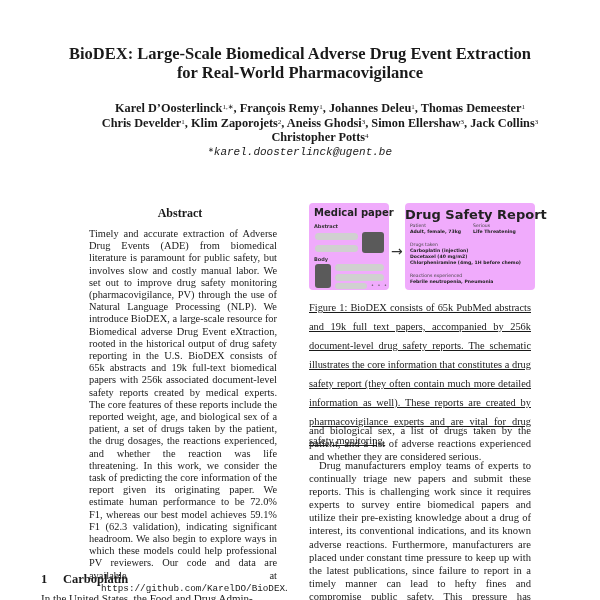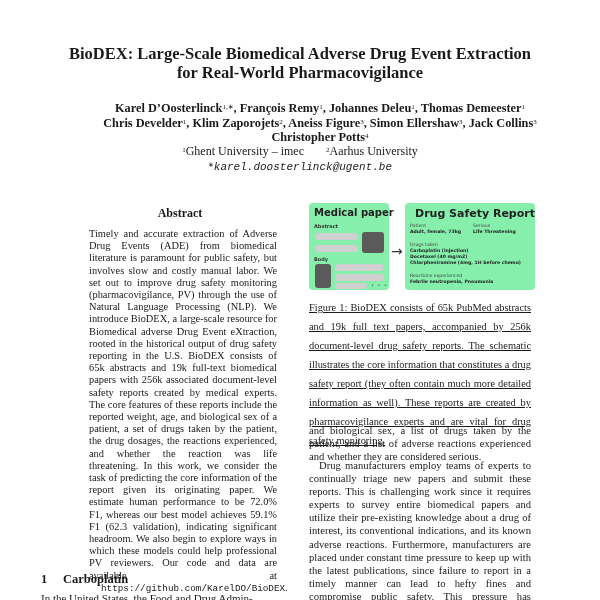--- a/index.html
+++ b/index.html
@@ -10,21 +10,21 @@
   .affil .mono { font-family:"Liberation Mono", monospace; font-size:11px;font-style:italic; }
   .affil .gap { display:inline-block; width:22px; }
   sup { font-size:7px; vertical-align:top; position:relative; top:-1px; font-weight:normal; }
   .abs-head { position:absolute; left:70px; width:220px; top:206px; text-align:center; font-weight:bold; font-size:12px; }
   .abs-body { position:absolute; left:89px; width:188px; top:228px; font-size:10.4px; line-height:12.2px; text-align:justify; hyphens:auto; }
   .abs-body .mono { font-family:"Liberation Mono", monospace; font-size:9.3px;padding-left:12px; }
   .sec-head { position:absolute; left:41px; top:572px; font-weight:bold; font-size:12.5px; }
   .sec-head .num { display:inline-block; width:22px; }
   .intro-start { position:absolute; left:41px; width:250px; top:592px; font-size:11px; line-height:13px; }
   .figure { position:absolute; left:309px; top:203px; width:228px; height:88px; }
-  .fig-box { position:absolute; background:#86efac; border-radius:4px; }
+  .fig-box { position:absolute; background:#f0abfc; border-radius:4px; }
   .fig-left { left:0; top:0; width:80px; height:87px; }
   .fig-right { left:96px; top:0; width:130px; height:87px; }
   .fig-title { position:absolute; font-family:"DejaVu Sans", sans-serif; font-weight:bold; color:#222; white-space:nowrap; }
   .fig-label { position:absolute; font-family:"DejaVu Sans", sans-serif; font-size:5px; color:#333; white-space:nowrap; font-weight:bold; }
   .fig-small { position:absolute; font-family:"DejaVu Sans", sans-serif; font-size:4.6px; color:#444; white-space:nowrap; }
   .fig-small.b { font-weight:bold; color:#222; }
   .bar { position:absolute; background:#d0d0d0; border-radius:4px; }
   .blk { position:absolute; background:#5a5a5a; border-radius:3px; }
   .arrow { position:absolute; left:82px; top:40px; font-size:14px; font-family:"DejaVu Sans", sans-serif; color:#333; }
   .dots { position:absolute; font-size:5px; color:#555; font-family:"DejaVu Sans", sans-serif; letter-spacing:1px; }
@@ -43,33 +43,30 @@
 <div class="authors">
   <div>
     <span>Karel D’Oosterlinck</span><sup>1,∗</sup>,
     <span>François Remy</span><sup>1</sup>,
     <span>Johannes Deleu</span><sup>1</sup>,
     <span>Thomas Demeester</span><sup>1</sup>
   </div>
   <div>
     <span>Chris Develder</span><sup>1</sup>,
     <span>Klim Zaporojets</span><sup>2</sup>,
-    <span>Aneiss Figure</span><sup>3</sup>,
+    <span>Aneiss Ghodsi</span><sup>3</sup>,
     <span>Simon Ellershaw</span><sup>3</sup>,
     <span>Jack Collins</span><sup>3</sup>
   </div>
   <div>
     <span>Christopher Potts</span><sup>4</sup>
   </div>
 </div>
 
 <div class="affil">
-  <div>
-    <sup>1</sup><span>Ghent University – imec</span><span class="gap"></span><sup>2</sup><span>Aarhus University</span>
-  </div>
   <div>
     <sup>∗</sup><span class="mono">karel.doosterlinck@ugent.be</span>
   </div>
 </div>
 
 <div class="abs-head">Abstract</div>
 <div class="abs-body">
   <span>Timely and accurate extraction of Adverse Drug Events (ADE) from biomedical literature is paramount for public safety, but involves slow and costly manual labor. We set out to improve drug safety monitoring (pharmacovigilance, PV) through the use of Natural Language Processing (NLP). We introduce BioDEX, a large-scale resource for Biomedical adverse Drug Event eXtraction, rooted in the historical output of drug safety reporting in the U.S. BioDEX consists of 65k abstracts and 19k full-text biomedical papers with 256k associated document-level safety reports created by medical experts.  The core features of these reports include the reported weight, age, and biological sex of a patient, a set of drugs taken by the patient, the drug dosages, the reactions experienced, and whether the reaction was life threatening.  In this work, we consider the task of predicting the core information of the report given its originating paper. We estimate human performance to be 72.0% F1, whereas our best model achieves 59.1% F1 (62.3 validation), indicating significant headroom. We also begin to explore ways in which these models could help professional PV reviewers.  Our code and data are available at</span>
   <span class="mono">https://github.com/KarelDO/BioDEX</span><span>.</span>
 </div>
@@ -88,21 +85,21 @@
     <div class="blk" style="left:53px;top:29px;width:22px;height:21px;"></div>
     <div class="fig-label" style="left:5px;top:53px;">Body</div>
     <div class="blk" style="left:6px;top:61px;width:16px;height:24px;"></div>
     <div class="bar" style="left:26px;top:61px;width:49px;height:7px;"></div>
     <div class="bar" style="left:26px;top:71px;width:49px;height:7px;"></div>
     <div class="bar" style="left:26px;top:80px;width:32px;height:6px;"></div>
     <div class="dots" style="left:62px;top:79px;">• • •</div>
   </div>
   <div class="arrow">→</div>
   <div class="fig-box fig-right">
-    <div class="fig-title" style="left:10px;top:4px;font-size:11px;">Drug Safety Report</div>
+    <div class="fig-title" style="left:0;top:4px;font-size:13px;">Drug Safety Report</div>
     <div class="fig-small" style="left:5px;top:20px;">Patient</div>
     <div class="fig-small b" style="left:5px;top:26px;">Adult, female, 73kg</div>
     <div class="fig-small" style="left:68px;top:20px;">Serious</div>
     <div class="fig-small b" style="left:68px;top:26px;">Life Threatening</div>
     <div class="fig-small" style="left:5px;top:39px;">Drugs taken</div>
     <div class="fig-small b" style="left:5px;top:45px;">Carboplatin (injection)</div>
     <div class="fig-small b" style="left:5px;top:51px;">Docetaxel (40 mg/m2)</div>
     <div class="fig-small b" style="left:5px;top:57px;">Chlorpheniramine (4mg, 1H before chemo)</div>
     <div class="fig-small" style="left:5px;top:70px;">Reactions experienced</div>
     <div class="fig-small b" style="left:5px;top:76px;">Febrile neutropenia, Pneumonia</div>

